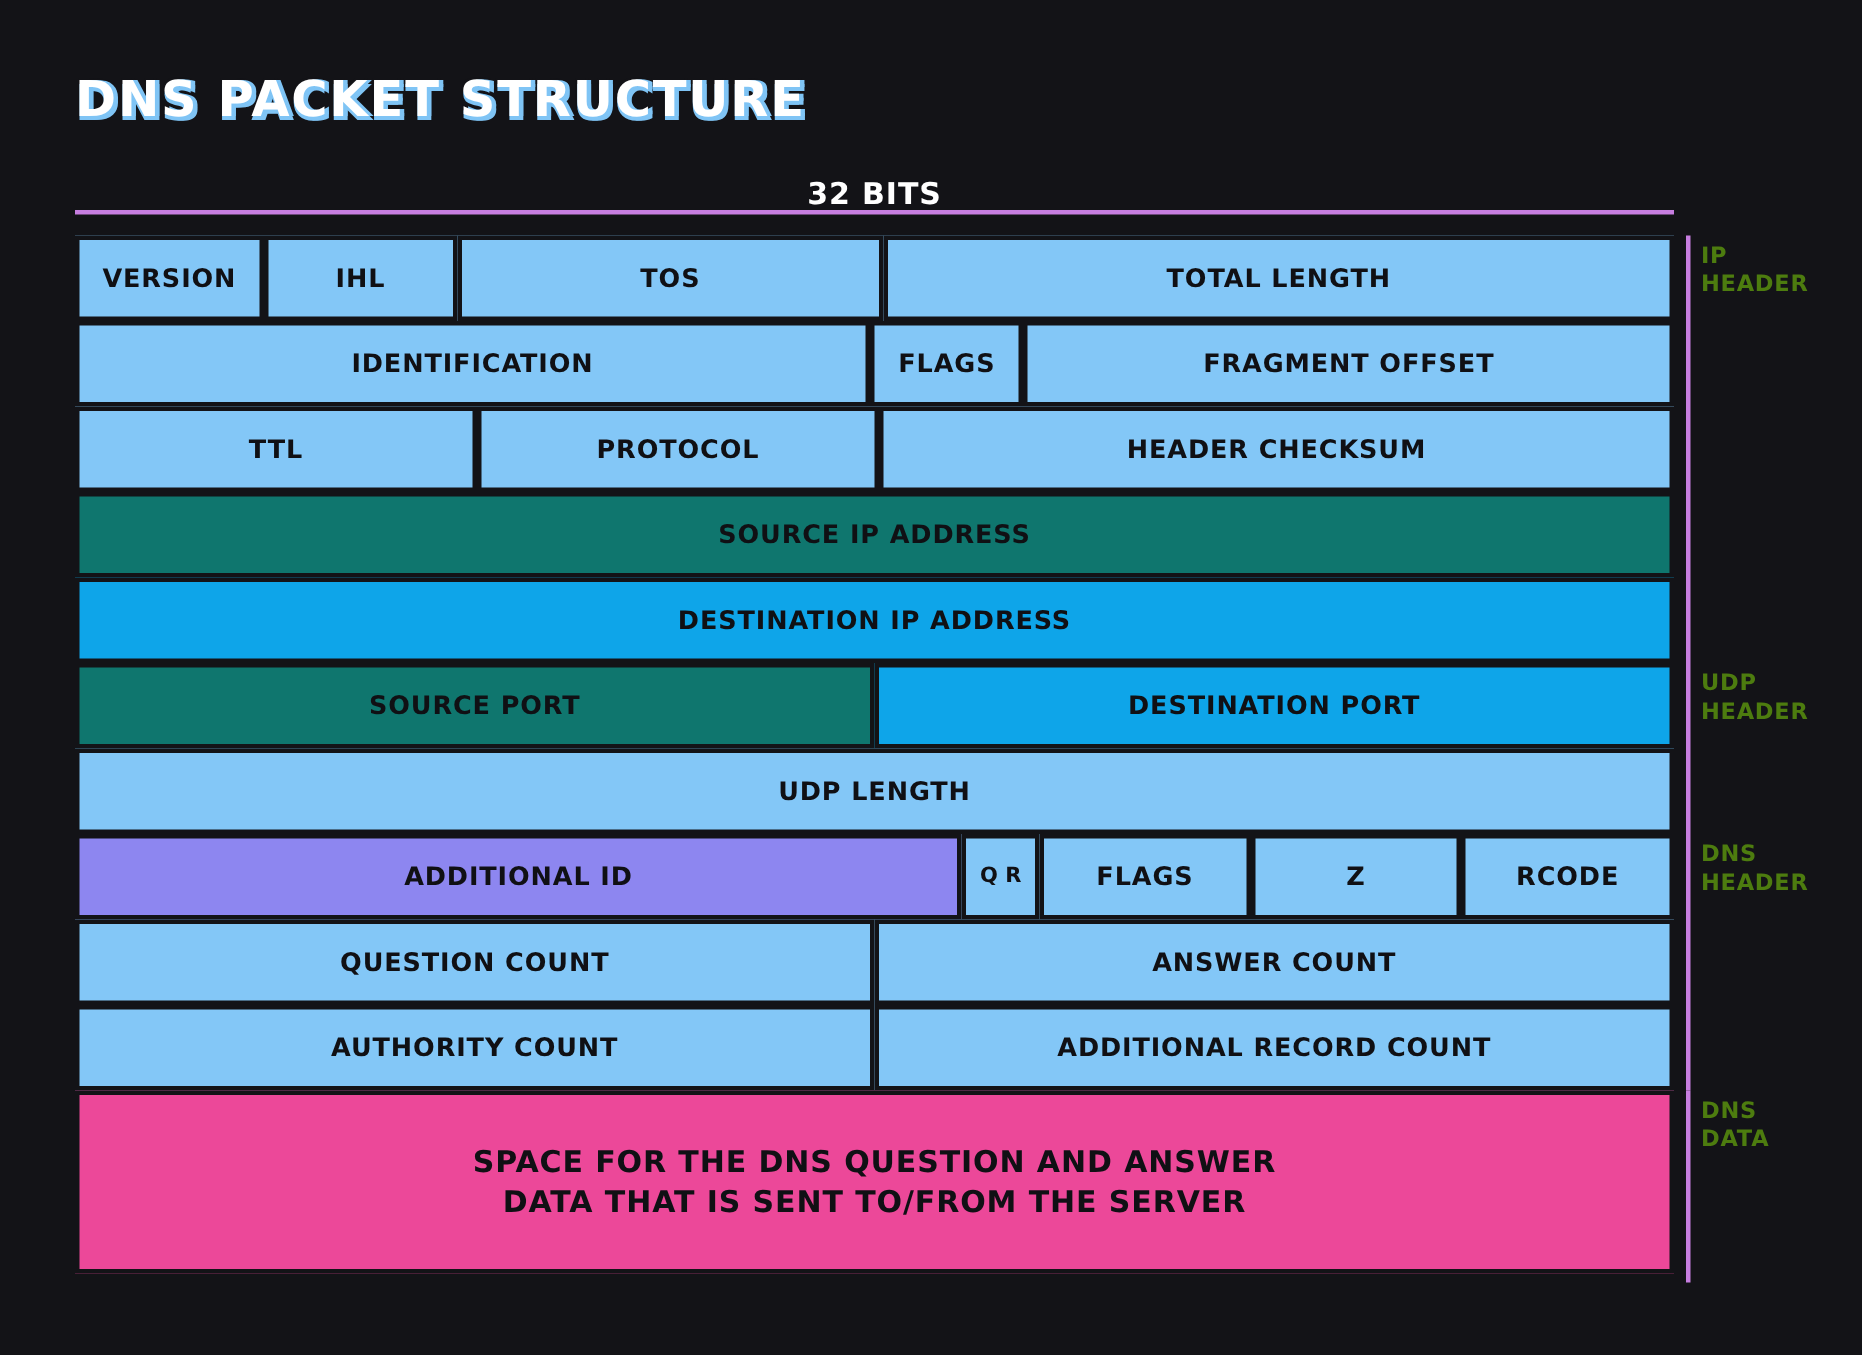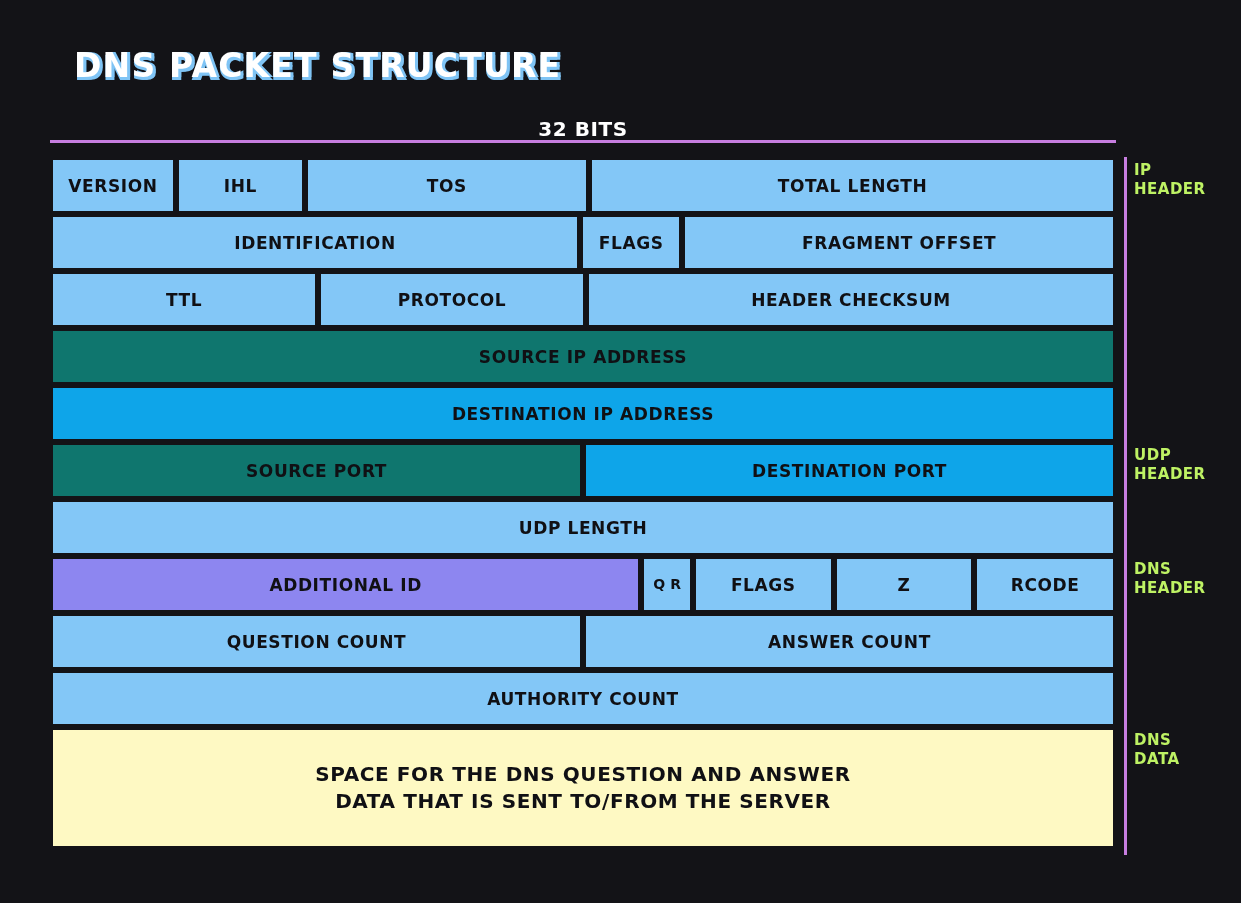--- a/index.html
+++ b/index.html
@@ -24,21 +24,20 @@
     letter-spacing: 1.2px;
     color: #ffffff;
     text-shadow:
        3px 0 0 #7fc4f5,
        3px 3px 0 #7fc4f5,
        0 3px 0 #7fc4f5,
       -1px -1px 0 #131317,
        1px -1px 0 #131317,
       -1px  1px 0 #131317;
     font-family: "DejaVu Sans", sans-serif;
-    margin-left: 24px;
   }
 
   
   #bits-label {
     position: absolute;
     left: 50px;
     top: 117px;
     width: 1066px;
     text-align: center;
     color: #ffffff;
@@ -78,21 +77,21 @@
     align-items: center;
     justify-content: center;
     text-align: center;
     height: 57px;
     overflow: hidden;
     white-space: nowrap;
   }
   .cell.red { background: #0f766e; }
   .cell.green { background: #0ea5e9; }
   .cell.purple { background: #8d86f0; }
-  .cell.gray { background: #fef9c3; }
+  .cell.gray { background: #ec4899; }
 
   .cell.qr {
     font-size: 14px;
     line-height: 15px;
     white-space: normal;
     letter-spacing: 0;
   }
   .cell.data {
     height: 122px;
     font-size: 20px;
@@ -103,21 +102,21 @@
   
   .bracket {
     position: absolute;
     width: 3px;
     background: #c77ee0;
     left: 1124px;
   }
   .bracket-label {
     position: absolute;
     left: 1134px;
-    color: #bef264;
+    color: #4d7c0f;
     font-size: 15px;
     font-weight: bold;
     line-height: 19px;
     letter-spacing: 0.5px;
     white-space: pre-line;
   }
 </style>
 </head>
 <body>
 
@@ -163,20 +162,21 @@
       <div class="cell" style="flex: 11.5 0 0px;">FLAGS</div>
       <div class="cell" style="flex: 11.5 0 0px;">Z</div>
       <div class="cell" style="flex: 11.6 0 0px;">RCODE</div>
     </div>
     <div class="row">
       <div class="cell" style="flex: 50 0 0px;">QUESTION COUNT</div>
       <div class="cell" style="flex: 50 0 0px;">ANSWER COUNT</div>
     </div>
     <div class="row">
       <div class="cell" style="flex: 50 0 0px;">AUTHORITY COUNT</div>
+      <div class="cell" style="flex: 50 0 0px;">ADDITIONAL RECORD COUNT</div>
     </div>
     <div class="row">
       <div class="cell gray data" style="flex: 100 0 0px;">SPACE FOR THE DNS QUESTION AND ANSWER
 DATA THAT IS SENT TO/FROM THE SERVER</div>
     </div>
   </div>
 
 <div id="brackets">
     <div class="bracket" style="top: 157px; height: 285px;"></div>
     <div class="bracket-label" style="top: 161px;">IP

